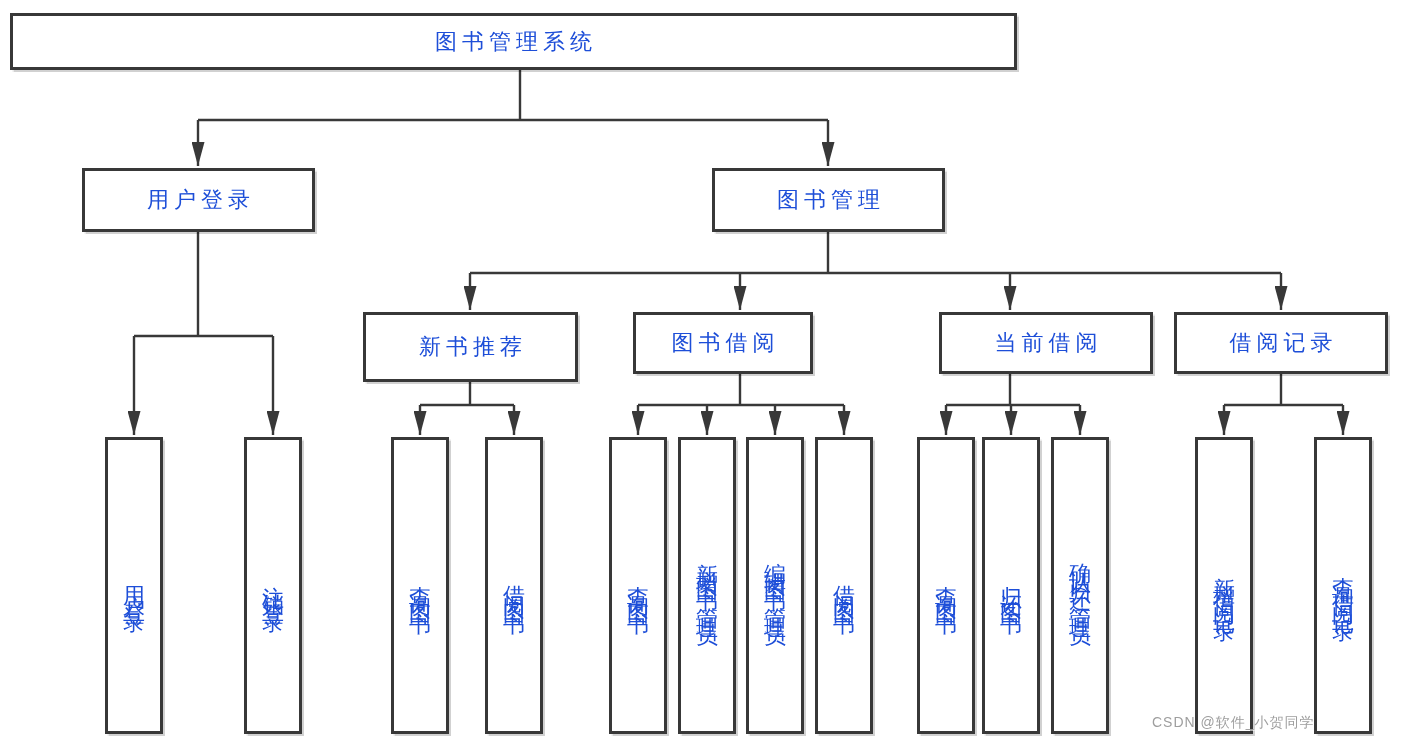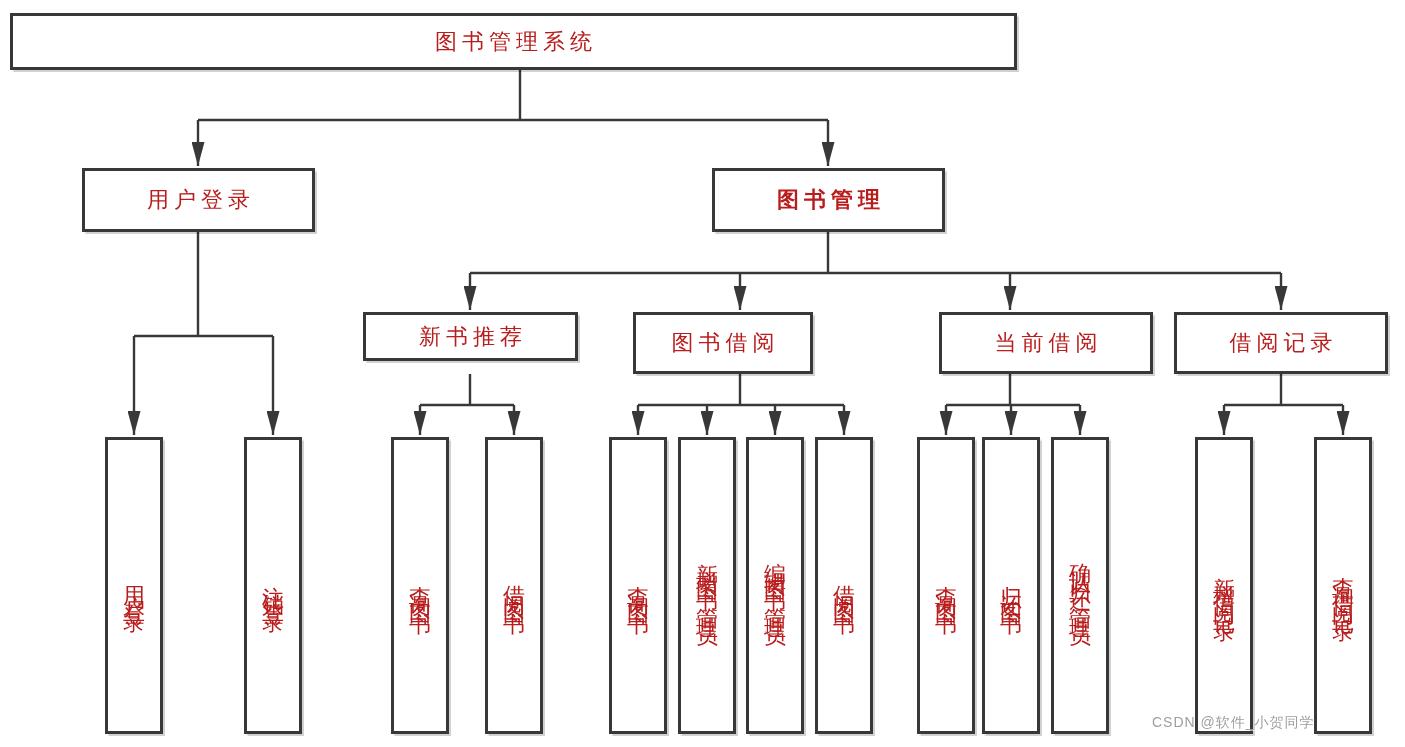--- a/index.html
+++ b/index.html
@@ -19,21 +19,21 @@
   }
   .node {
     position: absolute;
     box-sizing: border-box;
     background: #ffffff;
     border: 3px solid #383838;
     box-shadow: 1.5px 1.5px 1px rgba(0,0,0,0.18);
     display: flex;
     align-items: center;
     justify-content: center;
-    color: #b91c1c;
+    color: #1d4ed8;
   }
   .hnode {
     font-size: 22px;
     letter-spacing: 5px;
     text-indent: 5px;
     white-space: nowrap;
   }
   .vnode {
     width: 58px;
     height: 297px;
@@ -103,23 +103,23 @@
     <line x1="946" y1="405" x2="946" y2="435" stroke="#383838" stroke-width="2.4" marker-end="url(#arrowhead)"></line>
     <line x1="1011" y1="405" x2="1011" y2="435" stroke="#383838" stroke-width="2.4" marker-end="url(#arrowhead)"></line>
     <line x1="1080" y1="405" x2="1080" y2="435" stroke="#383838" stroke-width="2.4" marker-end="url(#arrowhead)"></line>
     <line x1="1224" y1="405" x2="1224" y2="435" stroke="#383838" stroke-width="2.4" marker-end="url(#arrowhead)"></line>
     <line x1="1343" y1="405" x2="1343" y2="435" stroke="#383838" stroke-width="2.4" marker-end="url(#arrowhead)"></line>
   </svg>
 
   <div class="node hnode" style="left:10px; top:13px; width:1007px; height:57px;">图书管理系统</div>
 
   <div class="node hnode" style="left:82px; top:168px; width:233px; height:64px;">用户登录</div>
-  <div class="node hnode" style="left:712px; top:168px; width:233px; height:64px;font-weight:bold;">图书管理</div>
+  <div class="node hnode" style="left:712px; top:168px; width:233px; height:64px;">图书管理</div>
 
-  <div class="node hnode" style="left:363px; top:312px; width:215px; height:49px;">新书推荐</div>
+  <div class="node hnode" style="left:363px; top:312px; width:215px; height:70px;">新书推荐</div>
   <div class="node hnode" style="left:633px; top:312px; width:180px; height:62px;">图书借阅</div>
   <div class="node hnode" style="left:903px; top:312px; width:214px; height:62px;margin-left:36px;">当前借阅</div>
   <div class="node hnode" style="left:1174px; top:312px; width:214px; height:62px;">借阅记录</div>
 
   <div class="node vnode" style="left:105px;">用户登录</div>
   <div class="node vnode" style="left:244px;">注销登录</div>
 
   <div class="node vnode" style="left:391px;">查询图书</div>
   <div class="node vnode" style="left:485px;">借阅图书</div>
 

